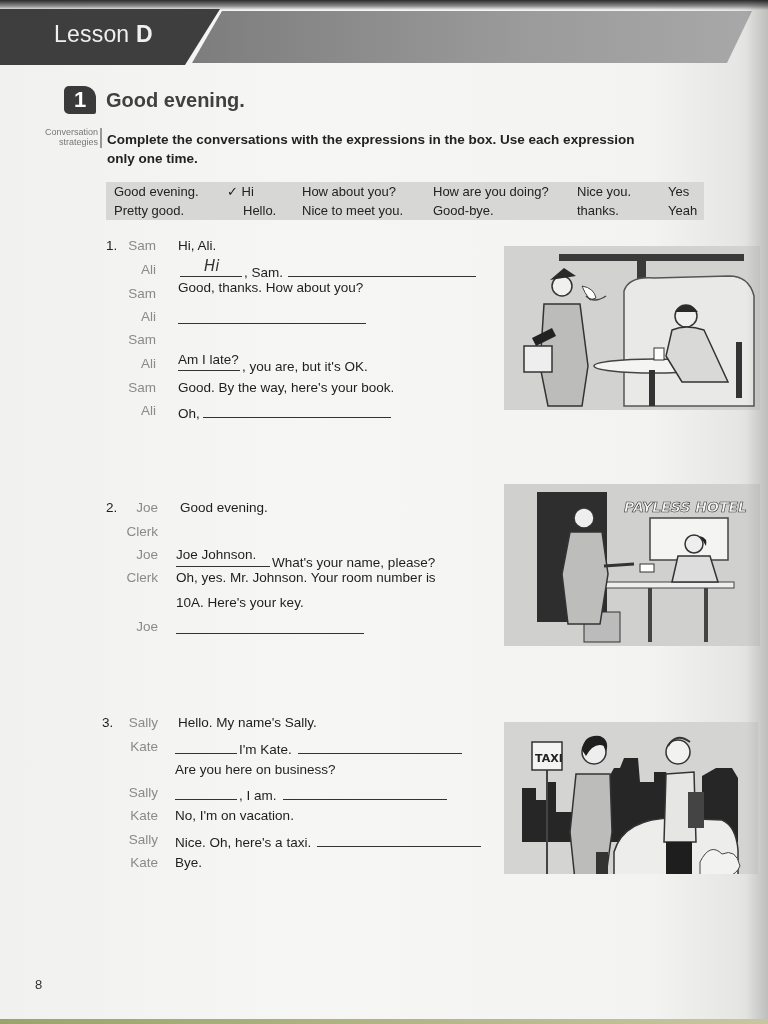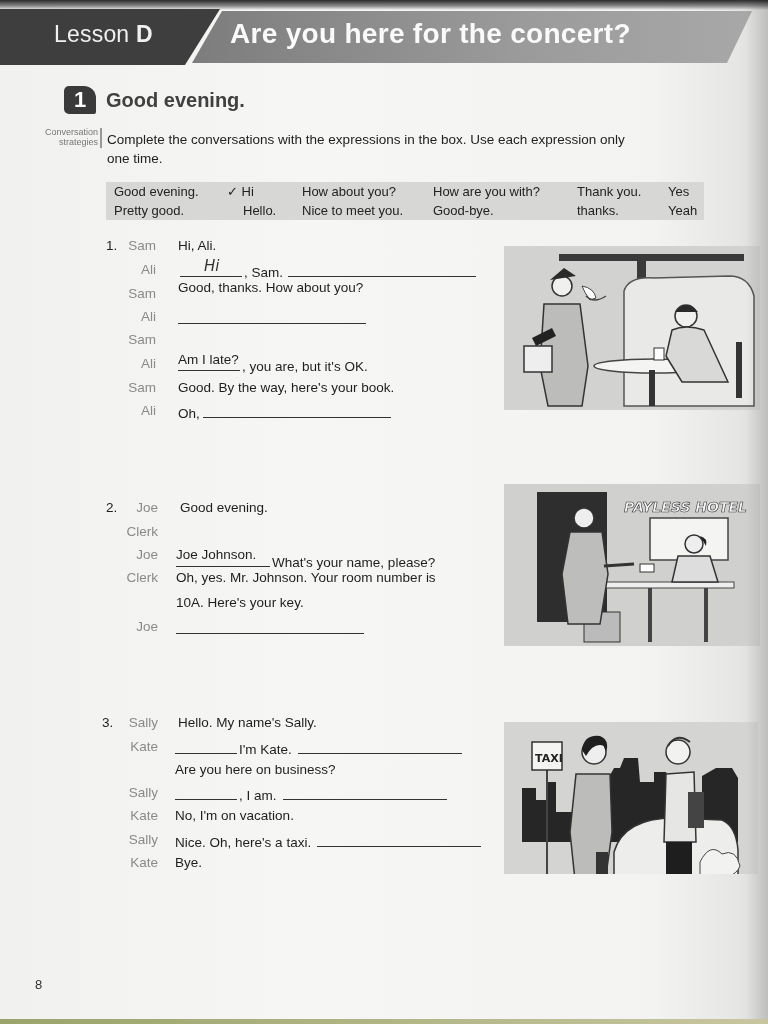--- a/index.html
+++ b/index.html
@@ -32,21 +32,21 @@
   .section-head { position: absolute; left: 64px; top: 86px; display: flex; align-items: center; }
   .num-badge {
     width: 32px; height: 28px; background: #3a3a3a; color: #fff; font-weight: bold; font-size: 22px;
     display: flex; align-items: center; justify-content: center; border-radius: 5px 12px 2px 5px;
   }
   .section-title { margin-left: 10px; font-size: 20px; font-weight: bold; color: #404040; }
   .side-label {
     position: absolute; left: 20px; top: 127px; width: 78px; text-align: right; font-size: 9px; line-height: 10px; color: #777;
   }
   .side-bar { position: absolute; left: 100px; top: 128px; width: 2px; height: 20px; background: #999; }
-  .instructions { position: absolute; left: 107px; top: 130px; width: 540px; font-size: 13.5px; font-weight: normal; line-height: 19px; color: #222; }
+  .instructions { position: absolute; left: 107px; top: 130px; width: 540px; font-size: 13.5px; font-weight: bold; line-height: 19px; color: #222; }
   .word-box {
     position: absolute; left: 106px; top: 182px; width: 598px; height: 38px; background: #d7d7d6;
     font-size: 13px; color: #222;
   }
   .wb-cell { position: absolute; line-height: 19px; }
   .line { position: absolute; font-size: 13.5px; color: #1e1e1e; white-space: nowrap; display: flex; align-items: baseline; }
   .num { position: absolute; font-size: 13.5px; color: #222; }
   .speaker { position: absolute; font-size: 13.5px; color: #8a8a8a; text-align: right; width: 60px; }
   .blank { display: inline-block; border-bottom: 1px solid #333; height: 14px; margin: 0 2px; position: relative; }
   .hand { position: absolute; left: 24px; top: -5px; font-style: italic; font-size: 15px; color: #333; font-family: "DejaVu Sans", sans-serif; }
@@ -63,42 +63,41 @@
 
 <div class="top-shadow"></div>
 
 <div class="header">
   <div class="header-mid"></div>
   <div class="header-dark"></div>
   <div class="lesson-label">
     <span>Lesson</span>
     <b>D</b>
   </div>
-  <div class="page-title">Are you here for the concert?</div>
 </div>
 
 <div class="section-head">
   <div class="num-badge">1</div>
   <div class="section-title">Good evening.</div>
 </div>
 
 <div class="side-label">
   <div>Conversation</div>
   <div>strategies</div>
 </div>
 <div class="side-bar"></div>
 
 <div class="instructions">Complete the conversations with the expressions in the box. Use each expression only one time.</div>
 
 <div class="word-box">
   <span class="wb-cell" style="left:8px;top:0">Good evening.</span>
   <span class="wb-cell" style="left:121px;top:0">✓ Hi</span>
   <span class="wb-cell" style="left:196px;top:0">How about you?</span>
-  <span class="wb-cell" style="left:327px;top:0">How are you with?</span>
-  <span class="wb-cell" style="left:471px;top:0">Thank you.</span>
+  <span class="wb-cell" style="left:327px;top:0">How are you doing?</span>
+  <span class="wb-cell" style="left:471px;top:0">Nice you.</span>
   <span class="wb-cell" style="left:562px;top:0">Yes</span>
   <span class="wb-cell" style="left:8px;top:19px">Pretty good.</span>
   <span class="wb-cell" style="left:137px;top:19px">Hello.</span>
   <span class="wb-cell" style="left:196px;top:19px">Nice to meet you.</span>
   <span class="wb-cell" style="left:327px;top:19px">Good-bye.</span>
   <span class="wb-cell" style="left:471px;top:19px">thanks.</span>
   <span class="wb-cell" style="left:562px;top:19px">Yeah</span>
 </div>
 
 <div>

